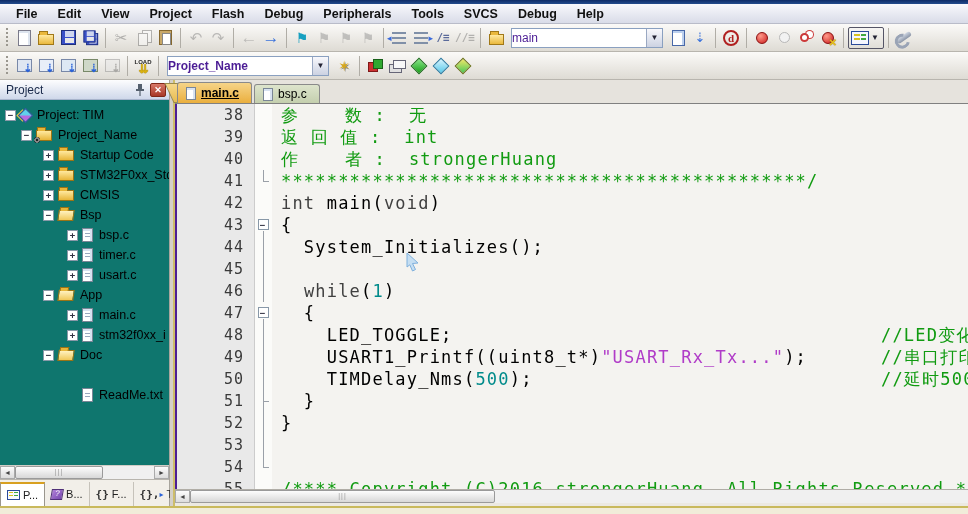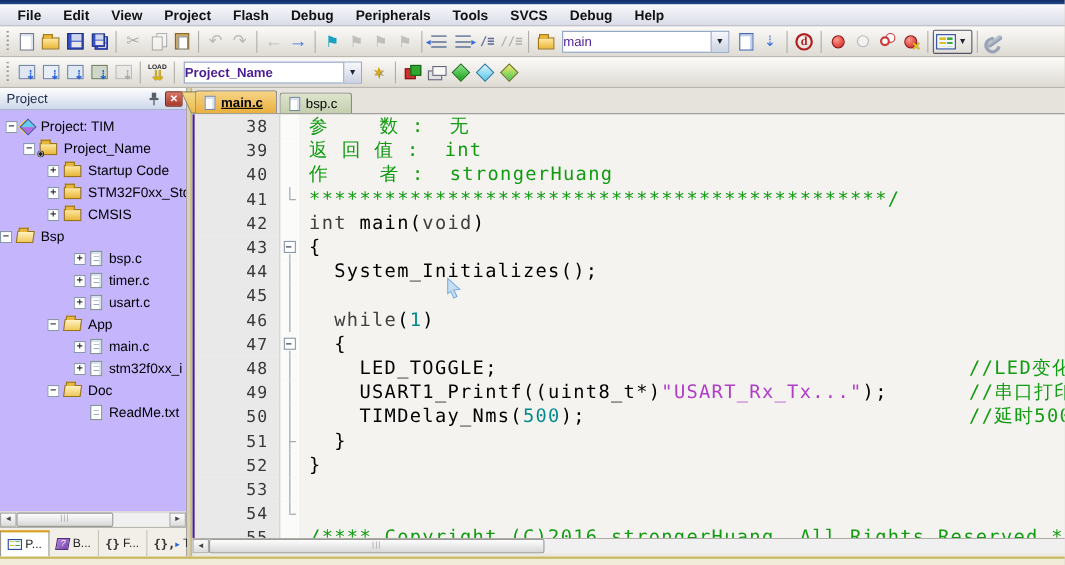--- a/index.html
+++ b/index.html
@@ -90,21 +90,21 @@
   .main { flex:1; display:flex; min-height:0; }
   .sidebar { width:170px; flex:0 0 170px; display:flex; flex-direction:column;
     background:#fff; border-right:1px solid #a8a49c; }
   .panel-head { height:20px; flex:0 0 20px; display:flex; align-items:center;
     background:linear-gradient(#fdfdfe,#cfd8ea); border-bottom:1px solid #a8b4cc; padding:0 3px 0 6px; }
   .panel-title { flex:1; font-size:12px; color:#1a2a4a; }
   .pin-btn, .close-btn { width:16px; height:14px; display:flex; align-items:center;
     justify-content:center; margin-left:2px; border:1px solid transparent; }
   .close-btn { background:linear-gradient(#d87868,#a83828); border:1px solid #802818;
     color:#fff; font-size:9px; font-weight:700; border-radius:2px; }
-  .tree { flex:1; overflow:hidden; padding-top:5px; background:#c4b5fd; }
+  .tree { flex:1; overflow:hidden; padding-top:5px; background:#0f766e; }
   .trow { height:20px; display:flex; align-items:center; font-size:12.5px; color:#000;
     white-space:nowrap; cursor:default; }
   .exp { width:11px; height:11px; flex:0 0 11px; border:1px solid #8898a8; background:#fff;
     position:relative; margin-right:4px; }
   .exp::before { position:absolute; left:0; right:0; top:-1px; text-align:center;
     font:700 9px/11px "DejaVu Sans Mono",monospace; color:#334; }
   .exp.minus::before { content:"−"; }
   .exp.plus::before { content:"+"; }
   .ticon { margin-right:5px; flex:0 0 auto; }
   .t-target { width:11px; height:11px; transform:rotate(45deg);
@@ -408,21 +408,21 @@
         <div class="trow" style="padding-left:43px;">
           <span class="exp plus"></span>
           <span class="ticon t-folder"></span>
           <span class="tlabel">STM32F0xx_Std</span>
         </div>
         <div class="trow" style="padding-left:43px;">
           <span class="exp plus"></span>
           <span class="ticon t-folder"></span>
           <span class="tlabel">CMSIS</span>
         </div>
-        <div class="trow" style="">
+        <div class="trow" style="padding-left:43px;">
           <span class="exp minus"></span>
           <span class="ticon t-folder open"></span>
           <span class="tlabel">Bsp</span>
         </div>
         <div class="trow" style="padding-left:67px;">
           <span class="exp plus"></span>
           <span class="ticon t-file"></span>
           <span class="tlabel">bsp.c</span>
         </div>
         <div class="trow" style="padding-left:67px;">
@@ -448,21 +448,21 @@
         <div class="trow" style="padding-left:67px;">
           <span class="exp plus"></span>
           <span class="ticon t-file"></span>
           <span class="tlabel">stm32f0xx_i</span>
         </div>
         <div class="trow" style="padding-left:43px;">
           <span class="exp minus"></span>
           <span class="ticon t-folder open"></span>
           <span class="tlabel">Doc</span>
         </div>
-        <div class="trow" style="padding-left:82px;">
+        <div class="trow" style="padding-left:82px;margin-top:20px;">
           <span class="ticon t-file" style="box-shadow:none;"></span>
           <span class="tlabel">ReadMe.txt</span>
         </div>
       </div>
 
       <div class="hscroll">
         <span class="sc-arrow">◄</span>
         <span class="sc-thumb" style="width:88px;"></span>
         <span class="sc-track"></span>
         <span class="sc-arrow">►</span>

